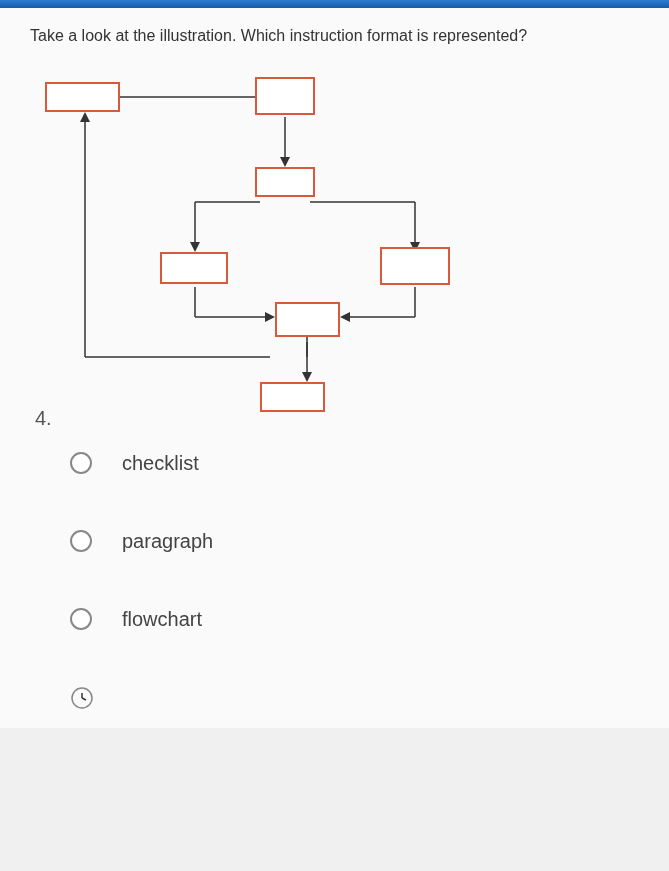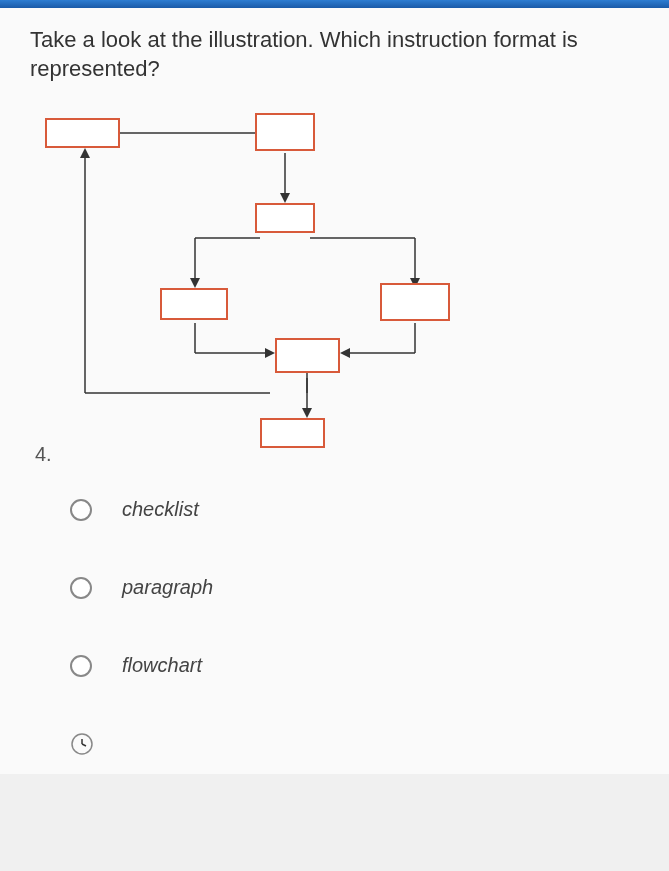--- a/index.html
+++ b/index.html
@@ -12,21 +12,21 @@
     }
     .top-bar {
       height: 8px;
       background: linear-gradient(to bottom, #2d7dd2, #1a5aa8);
     }
     .question-container {
       padding: 18px 30px;
       background: #fafafa;
     }
     .question-text {
-      font-size: 22px;
+      font-size: 16px;
       color: #333;
       line-height: 1.3;
       margin-bottom: 20px;
     }
     .diagram-container {
       position: relative;
       width: 440px;
       height: 370px;
       margin-left: 5px;
     }
@@ -35,23 +35,22 @@
       border: 2px solid #d85a3a;
       background: #fff;
     }
     .question-number {
       font-size: 20px;
       color: #555;
       margin-top: -30px;
       margin-left: 5px;
     }
     .options {
-      margin-top: 32px;
+      margin-top: 22px;
       margin-left: 40px;
-      font-style: italic;
     }
     .option {
       display: flex;
       align-items: center;
       margin-bottom: 55px;
     }
     .radio {
       width: 22px;
       height: 22px;
       border: 2px solid #888;

